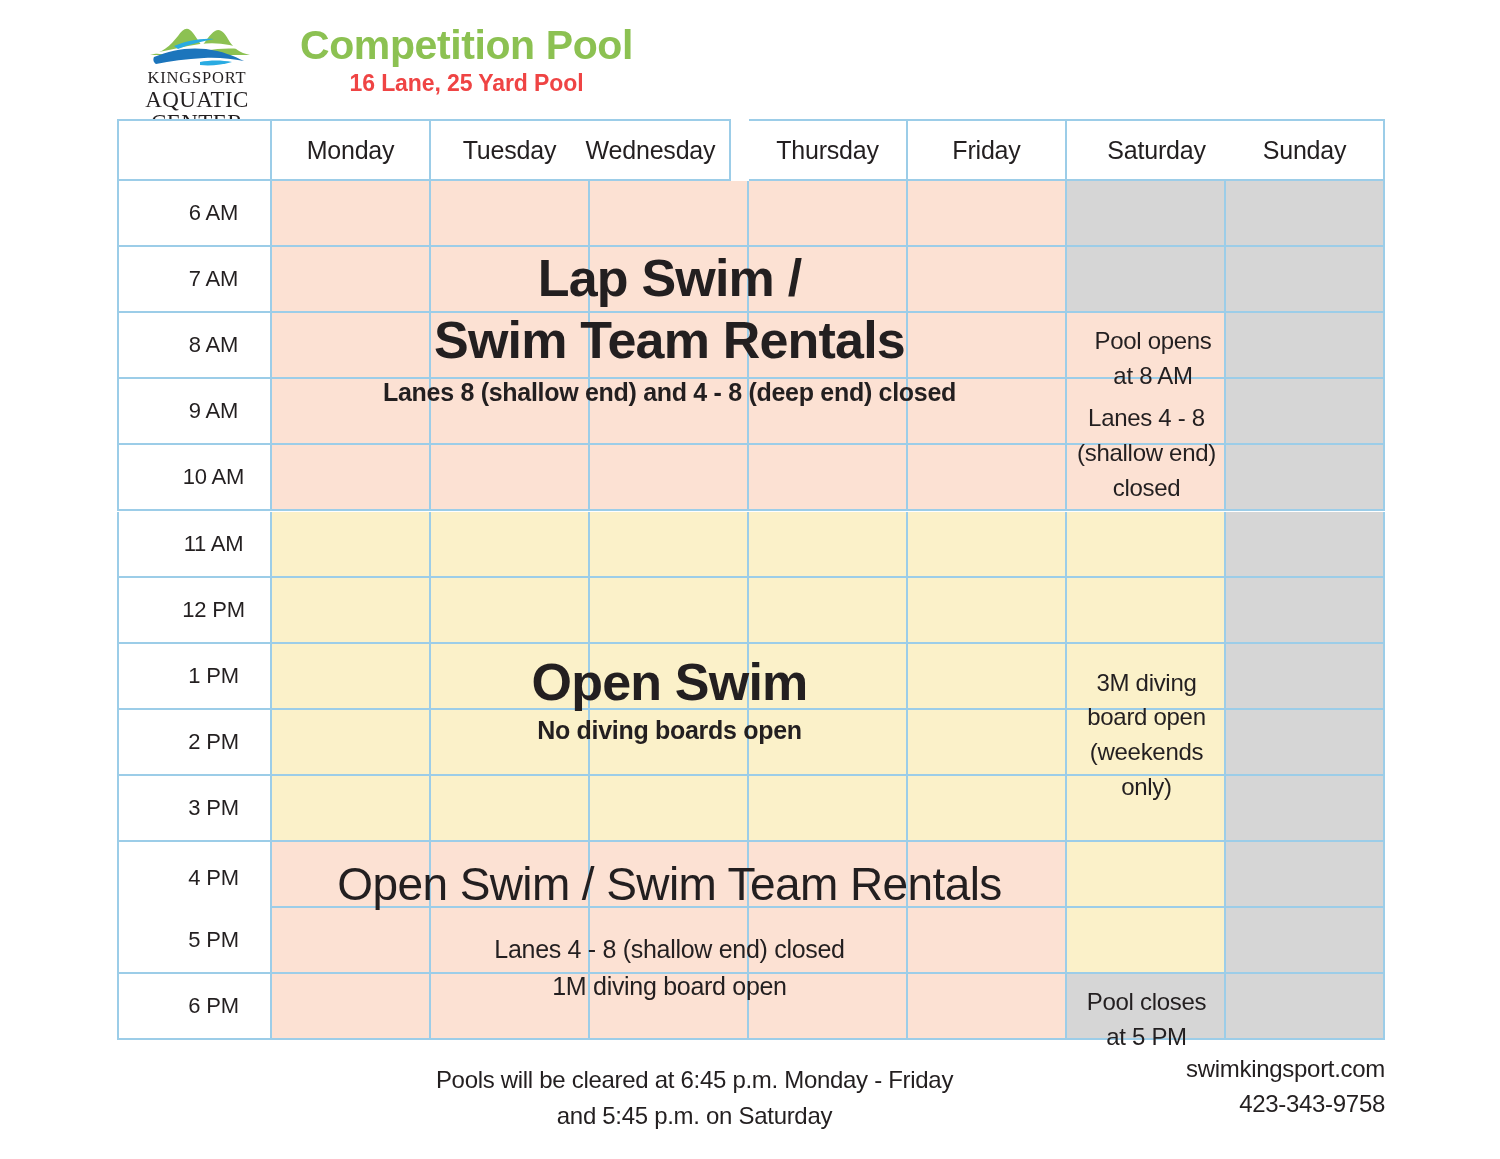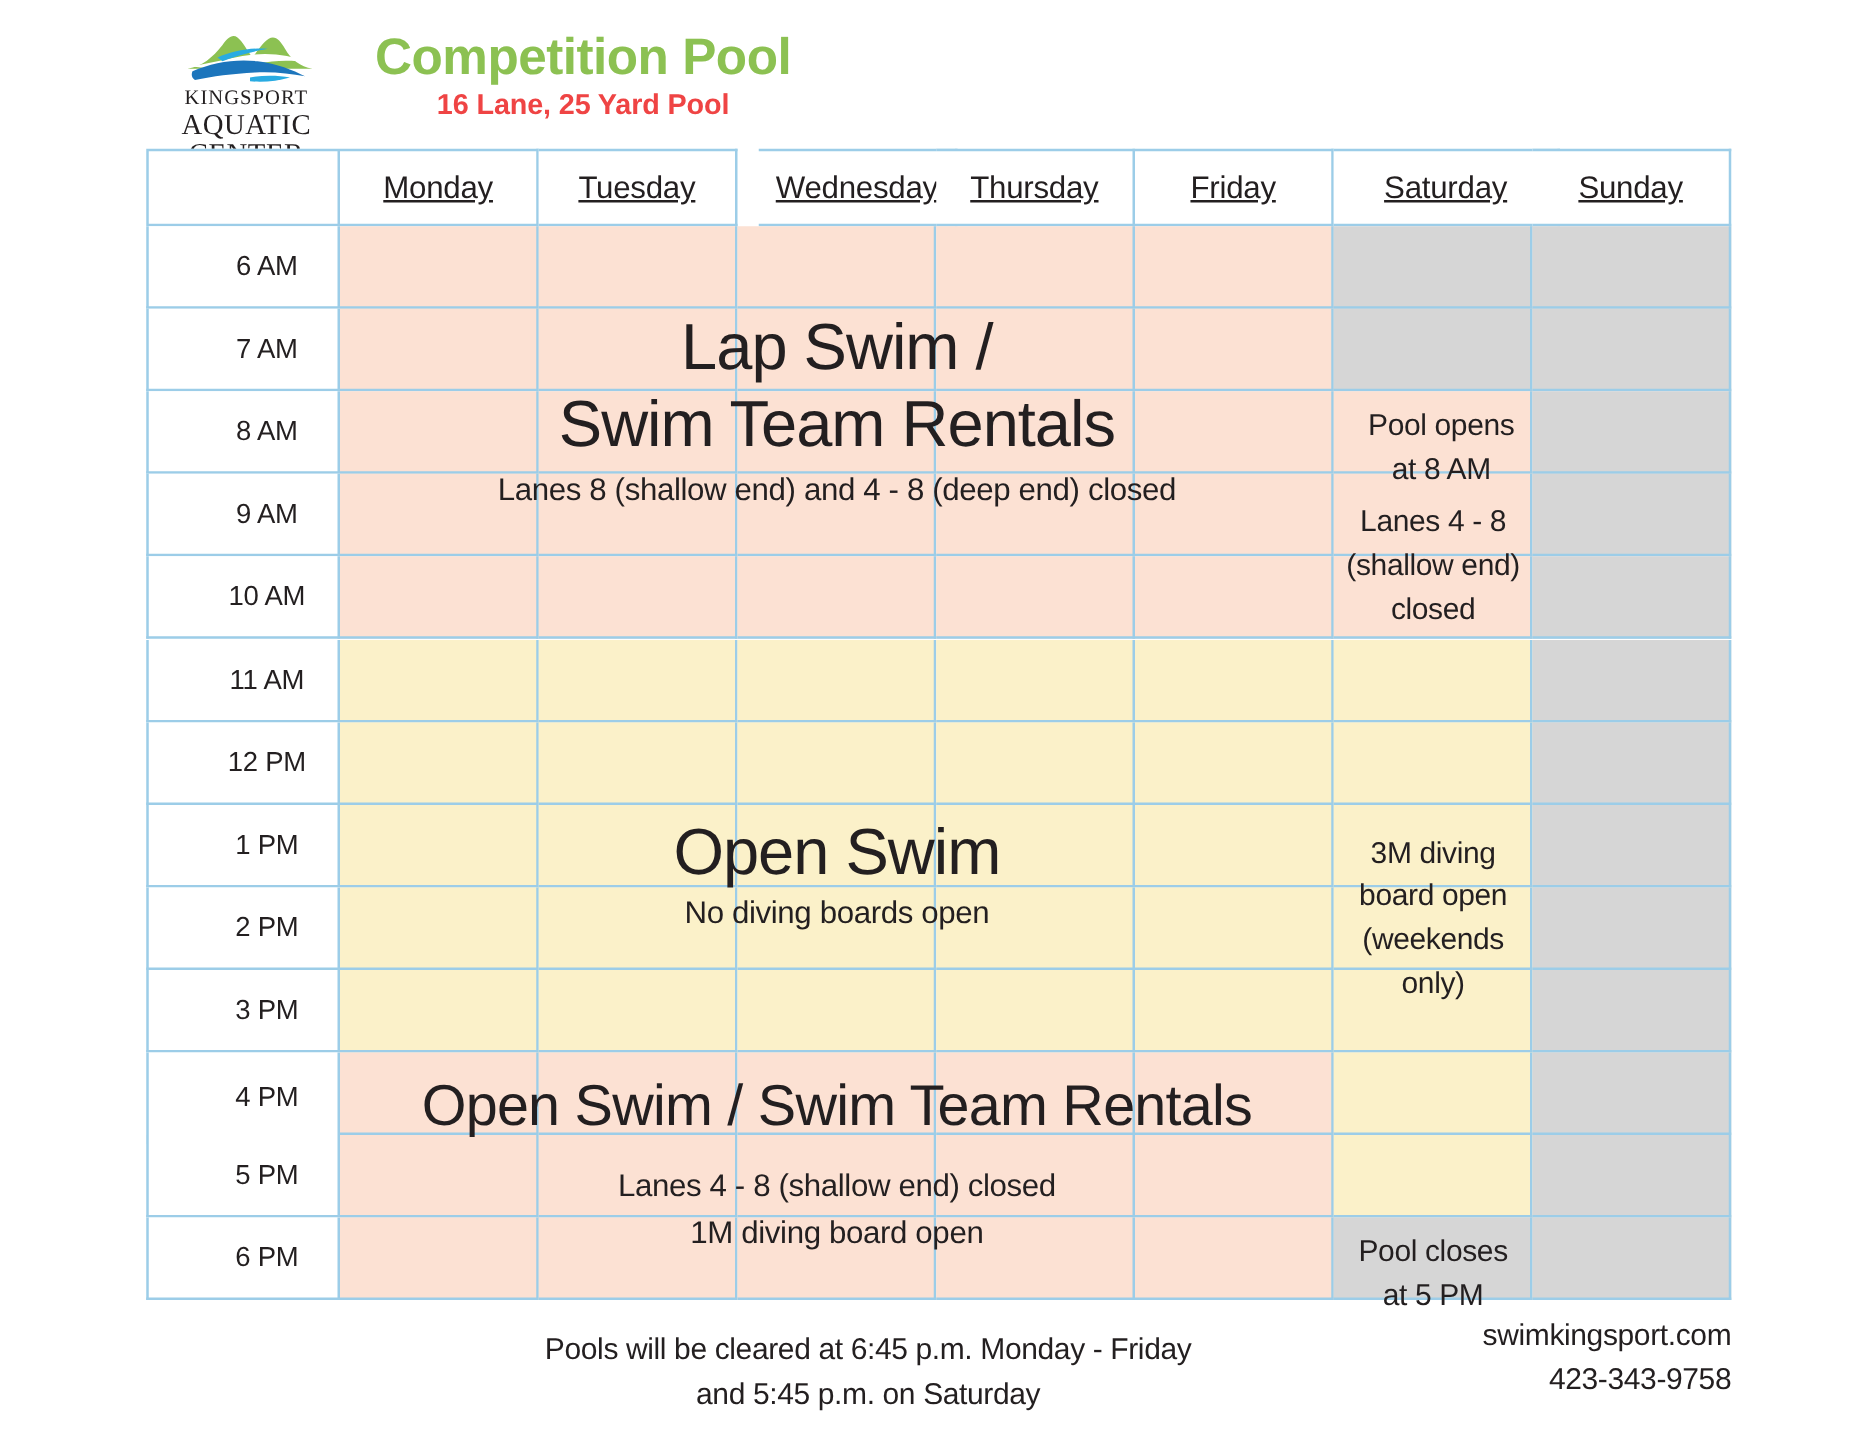--- a/index.html
+++ b/index.html
@@ -112,21 +112,20 @@
   .bg-gray   { background: #D6D6D6; }
   .bg-white  { background: #ffffff; }
 
   .day-head {
     display: flex;
     align-items: center;
     justify-content: center;
     font-size: 25px;
     color: #231f20;
     letter-spacing: -0.2px;
-    text-decoration: underline;
   }
   .time-label {
     display: flex;
     align-items: center;
     justify-content: center;
     font-size: 22px;
     color: #231f20;
     letter-spacing: -0.2px;
     padding-left: 38px;
   }
@@ -136,20 +135,21 @@
     position: absolute;
     text-align: center;
     color: #231f20;
     pointer-events: none;
     z-index: 5;
   }
   .ov-big {
     font-size: 52px;
     line-height: 1.18;
     letter-spacing: -0.8px;
+    font-weight: bold;
   }
   .ov-mid {
     font-size: 46px;
     line-height: 1.2;
     letter-spacing: -0.6px;
   }
   .ov-small {
     font-size: 25px;
     line-height: 1.25;
     letter-spacing: -0.3px;
@@ -205,21 +205,21 @@
     <div id="page-subtitle">16 Lane, 25 Yard Pool</div>
   </div>
 
 </div>
 
 <div id="grid-wrap">
   <div id="grid">
       <div class="cell col-first row-first bg-white" style="left: 0px; top: 0px; width: 155px; height: 62px;"></div>
       <div class="cell row-first bg-white day-head" style="left: 155px; top: 0px; width: 159px; height: 62px;">Monday</div>
       <div class="cell row-first bg-white day-head" style="left: 314px; top: 0px; width: 159px; height: 62px;">Tuesday</div>
-      <div class="cell row-first bg-white day-head" style="left: 490px; top: 0px; width: 159px; height: 62px;">Wednesday</div>
+      <div class="cell row-first bg-white day-head" style="left: 455px; top: 0px; width: 159px; height: 62px;">Wednesday</div>
       <div class="cell row-first bg-white day-head" style="left: 632px; top: 0px; width: 159px; height: 62px;">Thursday</div>
       <div class="cell row-first bg-white day-head" style="left: 791px; top: 0px; width: 159px; height: 62px;">Friday</div>
       <div class="cell row-first bg-white day-head" style="left: 950px; top: 0px; width: 181px; height: 62px;">Saturday</div>
       <div class="cell row-first bg-white day-head" style="left: 1109px; top: 0px; width: 159px; height: 62px;">Sunday</div>
       <div class="cell col-first bg-white time-label" style="left: 0px; top: 62px; width: 155px; height: 66.1px;">6 AM</div>
       <div class="cell bg-peach" style="left: 155px; top: 62px; width: 159px; height: 66.1px;"></div>
       <div class="cell bg-peach" style="left: 314px; top: 62px; width: 159px; height: 66.1px;"></div>
       <div class="cell bg-peach" style="left: 473px; top: 62px; width: 159px; height: 66.1px;"></div>
       <div class="cell bg-peach" style="left: 632px; top: 62px; width: 159px; height: 66.1px;"></div>
       <div class="cell bg-peach" style="left: 791px; top: 62px; width: 159px; height: 66.1px;"></div>

